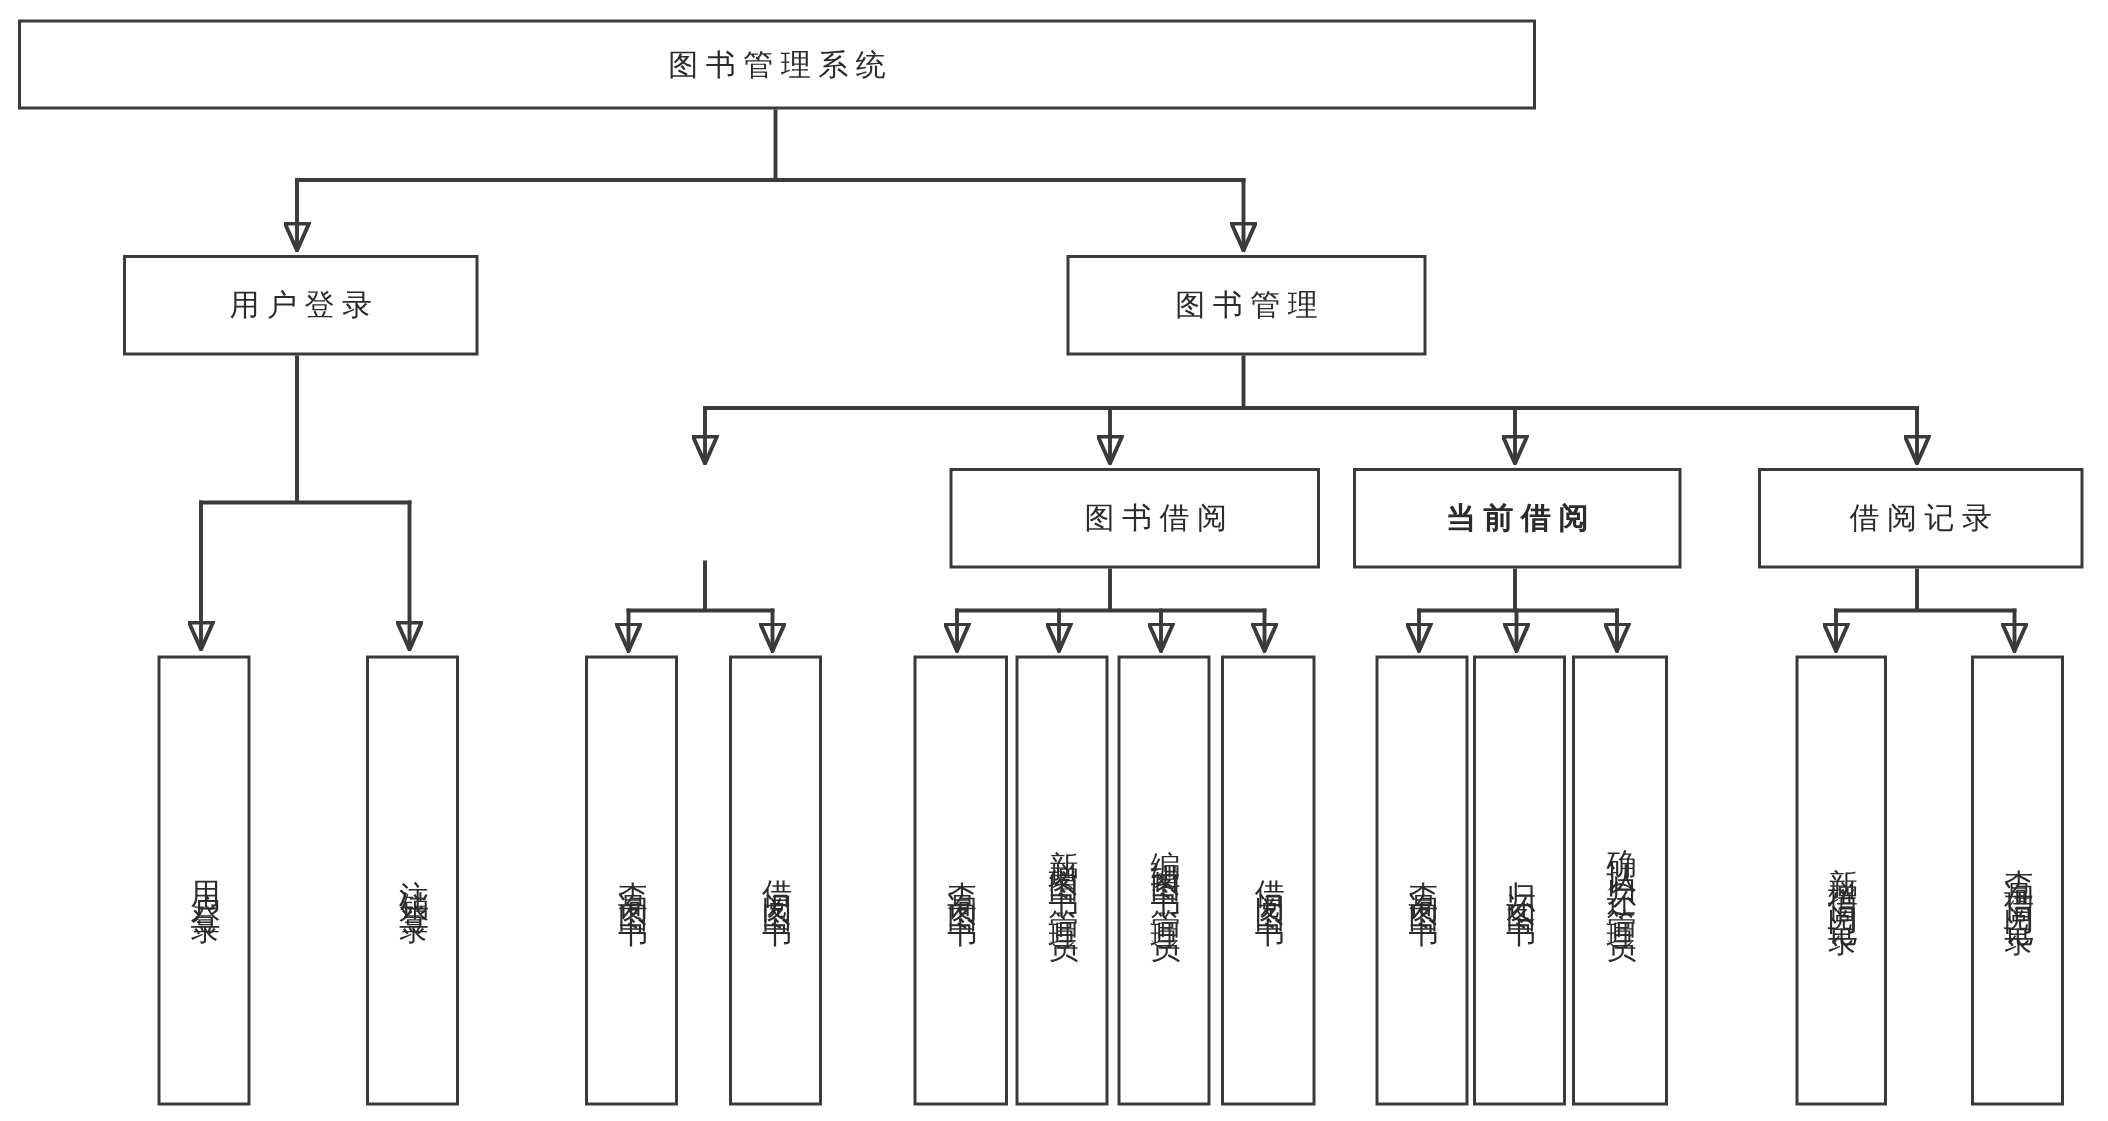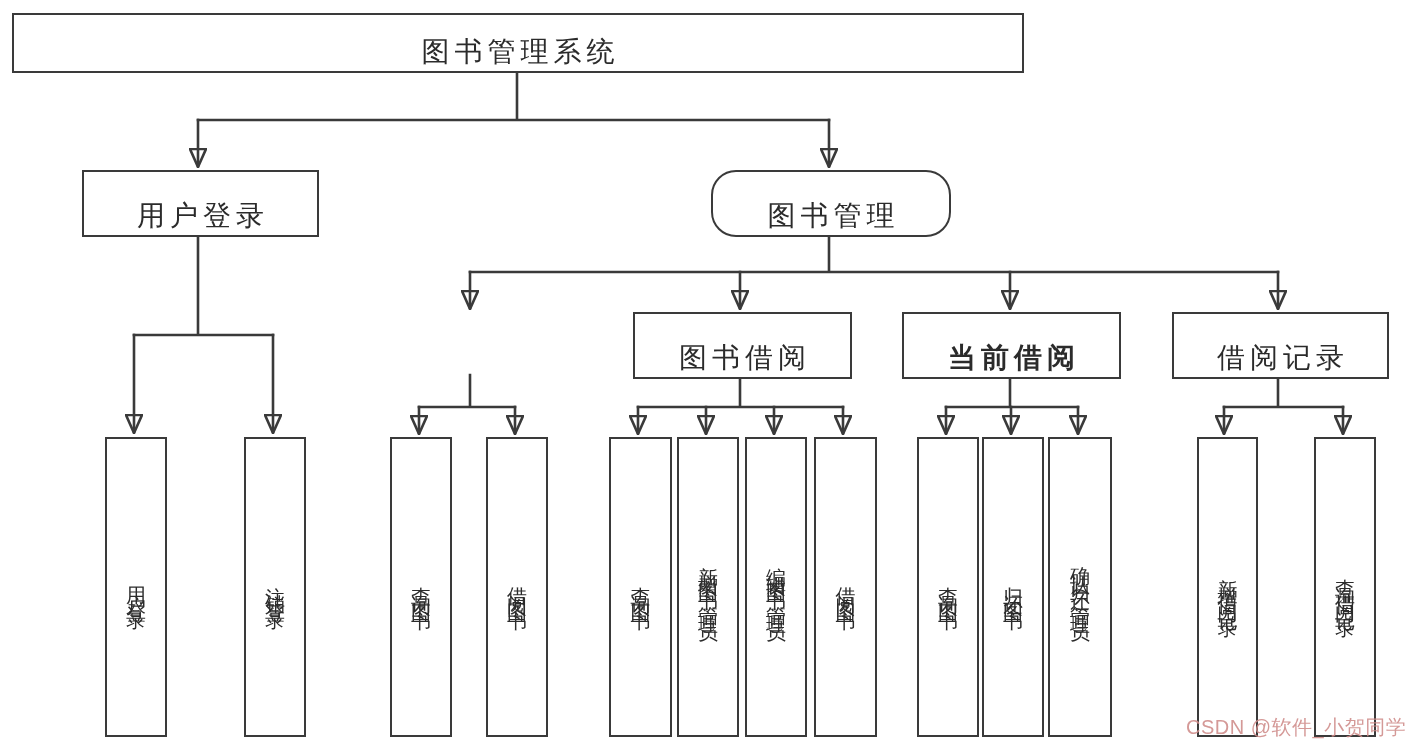--- a/index.html
+++ b/index.html
@@ -12,21 +12,21 @@
   }
   .connectors { position: absolute; left: 0; top: 0; width: 1405px; height: 747px; }
   .connectors path { stroke: var(--line); stroke-width: 2.6; fill: none; stroke-linecap: square; }
   .ah { fill: var(--line); stroke: none; }
   .node {
     position: absolute; background: var(--bg);
     border: 2.5px solid var(--line);
     display: flex; align-items: center; justify-content: center;
     color: var(--text);
   }
-  .hnode { font-size: 28px; letter-spacing: 5px; text-indent: 5px; align-items: flex-end; }
+  .hnode { font-size: 20px; letter-spacing: 5px; text-indent: 5px; }
   .vtext {
     writing-mode: vertical-rl; text-orientation: mixed;
     font-size: 20px; letter-spacing: 8px; line-height: 1.15;
   }
   .watermark {
     position: absolute; left: 1186px; top: 714px;
     font-size: 20px; letter-spacing: 0.5px; white-space: nowrap;
     color: var(--wm); opacity: 0.88; z-index: 5;
   }
 </style>
@@ -76,25 +76,25 @@
     <path d="M1343,407 V433" marker-end="url(#arrow)"></path>
   </svg>
 
   <div class="node hnode" style="left:12px;top:13px;width:1008px;height:56px;">
     <span>图书管理系统</span>
   </div>
 
   <div class="node hnode" style="left:82px;top:170px;width:233px;height:63px;">
     <span>用户登录</span>
   </div>
-  <div class="node hnode" style="left:711px;top:170px;width:236px;height:63px;border-radius:25px;">
+  <div class="node hnode" style="left:711px;top:170px;width:236px;height:63px;">
     <span>图书管理</span>
   </div>
 
-  <div class="node hnode" style="left:633px;top:312px;width:215px;height:63px;">
+  <div class="node hnode" style="left:633px;top:312px;width:215px;height:63px;padding-left:28px;">
     <span>图书借阅</span>
   </div>
   <div class="node hnode" style="left:902px;top:312px;width:215px;height:63px;font-weight:bold;">
     <span>当前借阅</span>
   </div>
   <div class="node hnode" style="left:1172px;top:312px;width:213px;height:63px;">
     <span>借阅记录</span>
   </div>
 
   <div class="node" style="left:105px;top:437px;width:58px;height:296px;">
@@ -134,15 +134,14 @@
     <span class="vtext">确认归还（管理员）</span>
   </div>
 
   <div class="node" style="left:1197px;top:437px;width:57px;height:296px;">
     <span class="vtext">新增借阅记录</span>
   </div>
   <div class="node" style="left:1314px;top:437px;width:58px;height:296px;">
     <span class="vtext">查询借阅记录</span>
   </div>
 
-  <div class="watermark">CSDN @软件_小贺同学</div>
 
 </div>
 
 </body></html>

